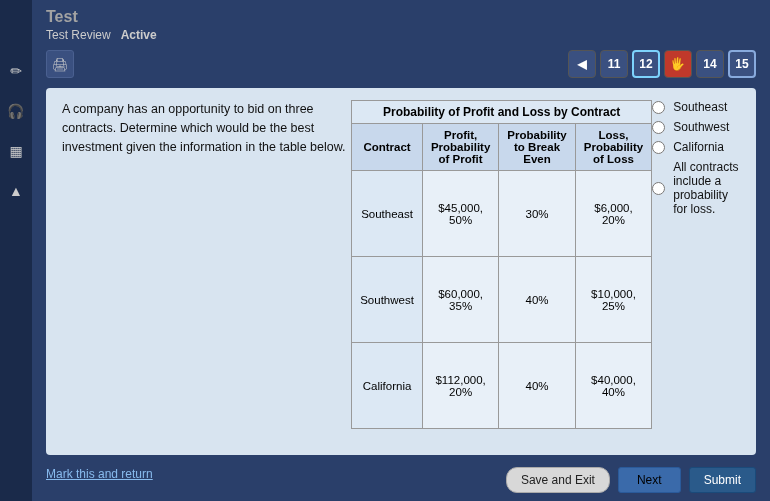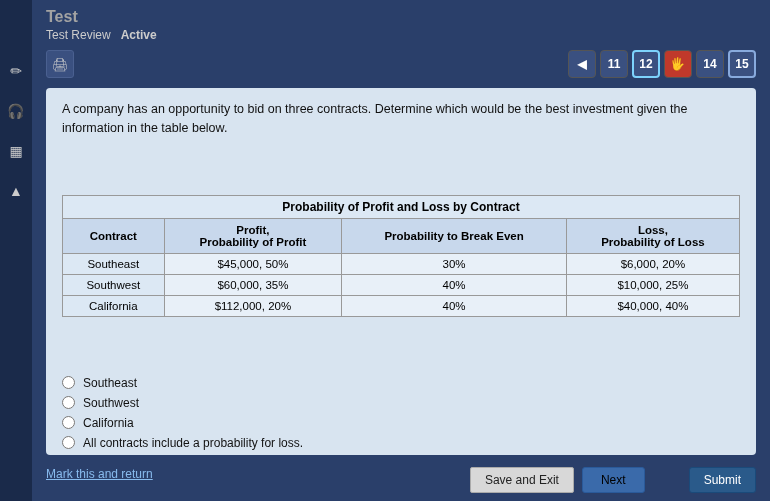--- a/index.html
+++ b/index.html
@@ -142,24 +142,22 @@
       border: 2px solid #88aadd;
     }
 
     
     .content-card {
       margin: 6px 14px;
       background: #d8e4f0;
       border-radius: 4px;
       flex: 1;
       display: flex;
-      flex-direction: column;
       padding: 12px 16px;
       overflow: hidden;
-      gap: 45px;
     }
 
     .question-text {
       font-size: 12.5px;
       color: #111;
       margin-bottom: 12px;
       line-height: 1.5;
     }
 
     
@@ -229,21 +227,21 @@
       text-decoration: underline;
       cursor: pointer;
     }
     .footer-buttons {
       display: flex;
       gap: 8px;
     }
     .btn-save {
       background: #d8d8d8;
       border: 1px solid #aaa;
-      border-radius: 2px;
+      border-radius: 11px;
       padding: 5px 14px;
       font-size: 12px;
       cursor: pointer;
       color: #222;
     }
     .btn-next {
       background: #3a6aaa;
       border: 1px solid #2a5a9a;
       border-radius: 3px;
       padding: 5px 18px;
@@ -252,21 +250,20 @@
       color: #000000;
     }
     .btn-submit {
       background: #2a5a8a;
       border: 1px solid #1a4a7a;
       border-radius: 3px;
       padding: 5px 14px;
       font-size: 12px;
       cursor: pointer;
       color: #fff;
-      margin-left: 36px;
     }
   </style>
 </head>
 <body>
 
 <div class="sidebar">
   <div class="sidebar-icon">✏</div>
   <div class="sidebar-icon">🎧</div>
   <div class="sidebar-icon">▦</div>
   <div class="sidebar-icon">▲</div>

